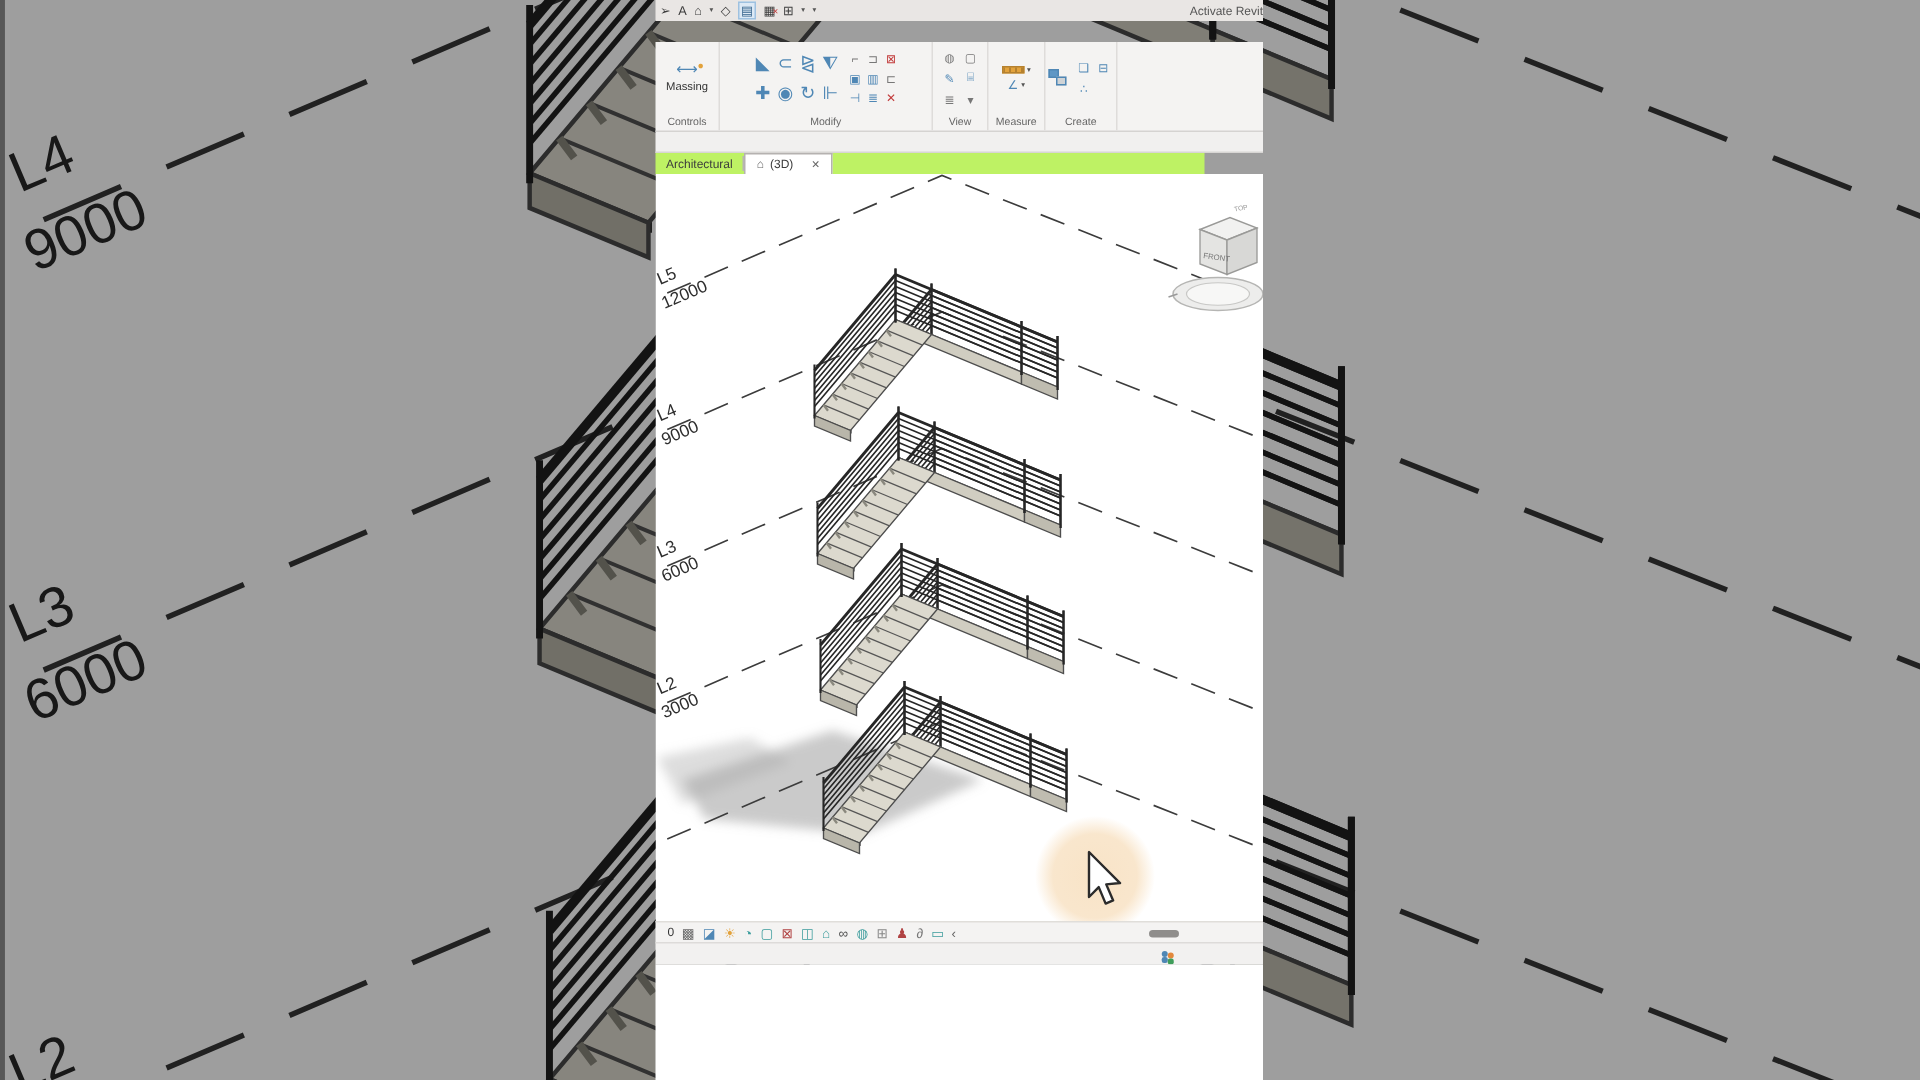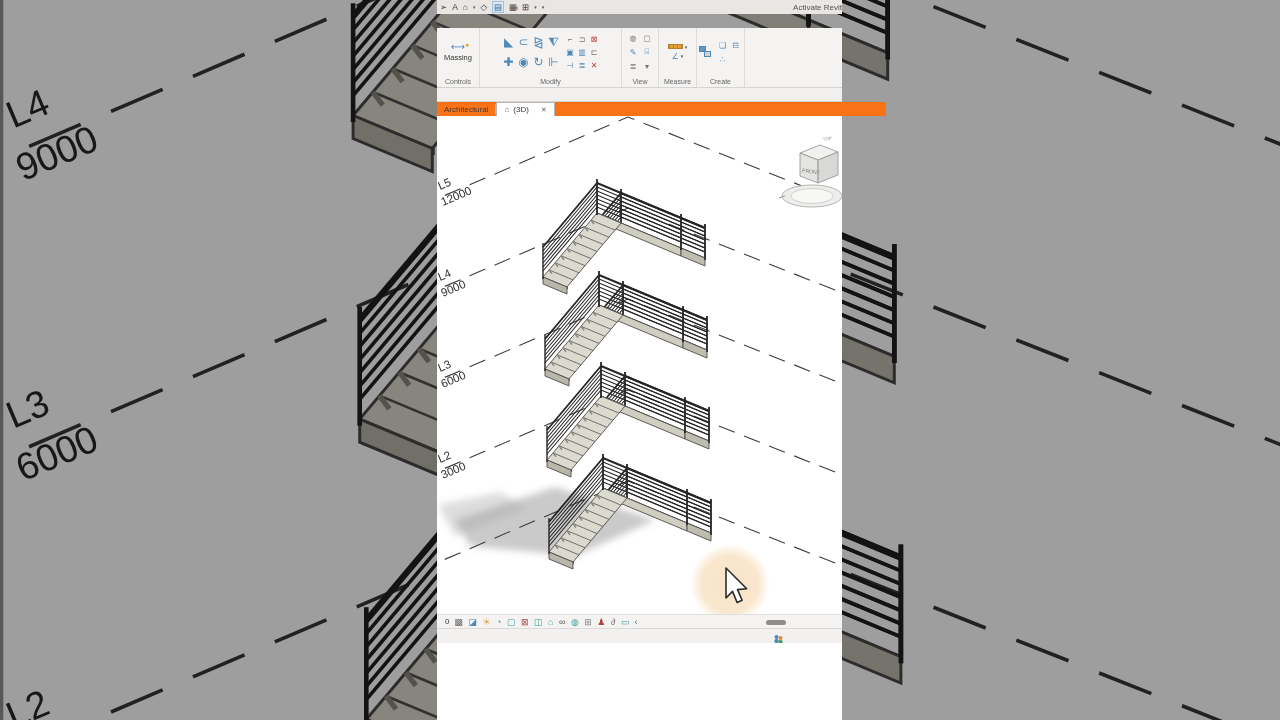--- a/index.html
+++ b/index.html
@@ -30,21 +30,21 @@
   .vstack{display:grid;grid-template-columns:repeat(2,14px);grid-auto-rows:14px;justify-items:center;align-items:center;}
   .activate-btn{display:flex;flex-direction:column;align-items:center;justify-content:center;font-size:7.5px;color:#333;gap:1px;}
   .activate-ico{position:relative;font-size:10px;color:#4f87b5;line-height:10px;}
   .activate-ico .pin{position:absolute;right:-4px;top:-2px;color:#e2a23c;font-size:7px;}
   .ruler{width:15px;height:5px;background:#e2a23c;border:1px solid #b5812f;background-image:repeating-linear-gradient(90deg,#b5812f 0 1px,transparent 1px 4px);}
   .cubes{position:relative;width:13px;height:12px;}
   .cubes i{position:absolute;width:7px;height:6px;background:#8fb9dd;border:1px solid #4f87b5;}
   .cubes i:nth-child(1){left:0;top:0;background:#5f97c5;}
   .cubes i:nth-child(2){left:5px;top:5px;background:#cfd3d6;}
   #optionsbar{left:437px;top:88px;width:405px;height:14px;background:#f1f0ef;border-bottom:1px solid #d8d6d4;}
-  #viewtabs{left:437px;top:102px;width:449px;height:14px;background:#f97316;display:flex;align-items:stretch;font-size:8px;color:#3d3d3d;}
+  #viewtabs{left:437px;top:102px;width:366px;height:14px;background:#bef264;display:flex;align-items:stretch;font-size:8px;color:#3d3d3d;}
   .vtab{display:flex;align-items:center;gap:4px;padding:0 7px;white-space:nowrap;}
   .vtab.active{background:#fff;border:1px solid #b5b2b0;border-bottom:none;}
   .vtab .home{font-size:8px;color:#666;}
   .vtab .close{font-size:7px;color:#666;margin-left:8px;}
   .vtab-sep{width:1px;background:#b8b5b3;margin:2px 0;}
   #vcbar{left:437px;top:614px;width:405px;height:14px;background:#f4f3f2;border-top:1px solid #e0deda;display:flex;align-items:center;gap:5px;padding-left:8px;font-size:8px;color:#333;}
   .vcico{font-size:9px;line-height:10px;}
   #vcbar .collapse{color:#666;font-size:9px;}
   .hscroll{position:relative;flex:1;height:8px;}
   .hthumb{position:absolute;right:56px;top:2px;width:20px;height:5px;border-radius:2.5px;background:#8f8d8b;}

